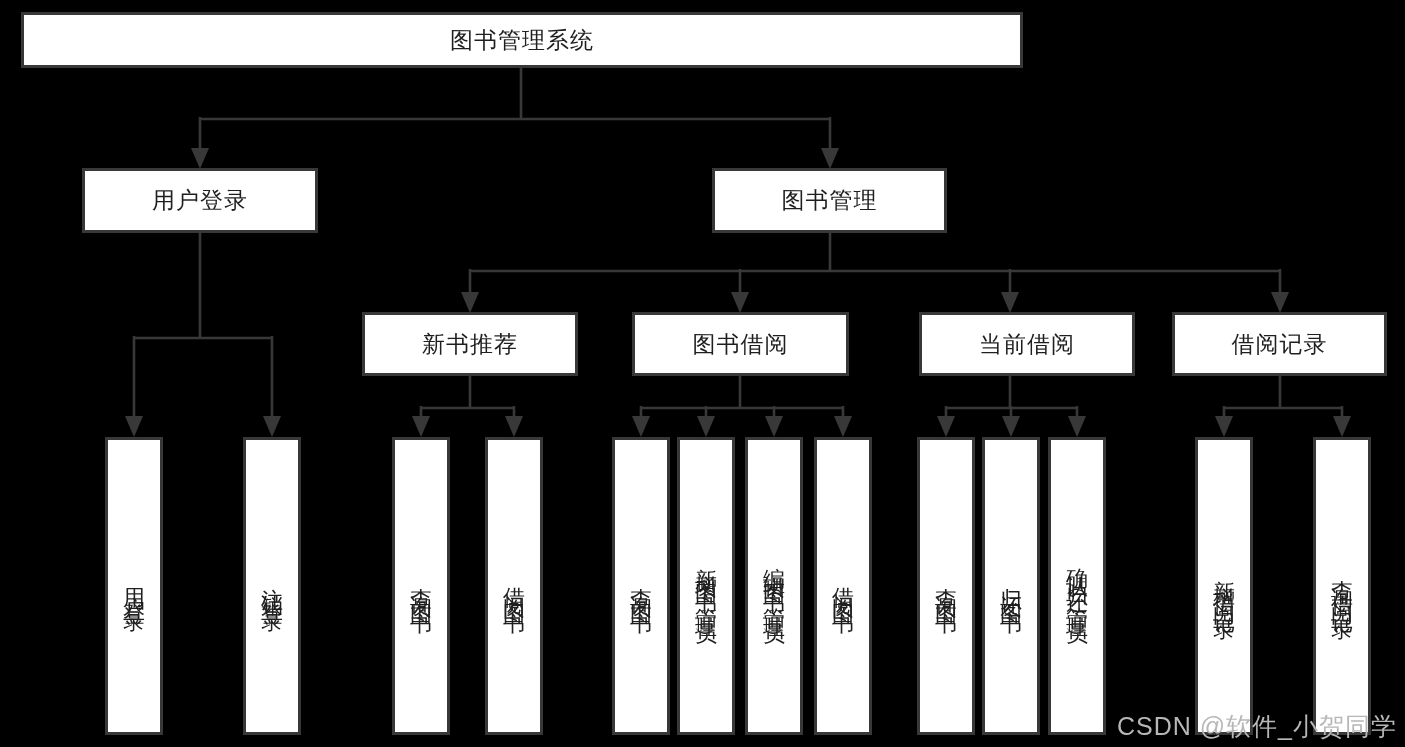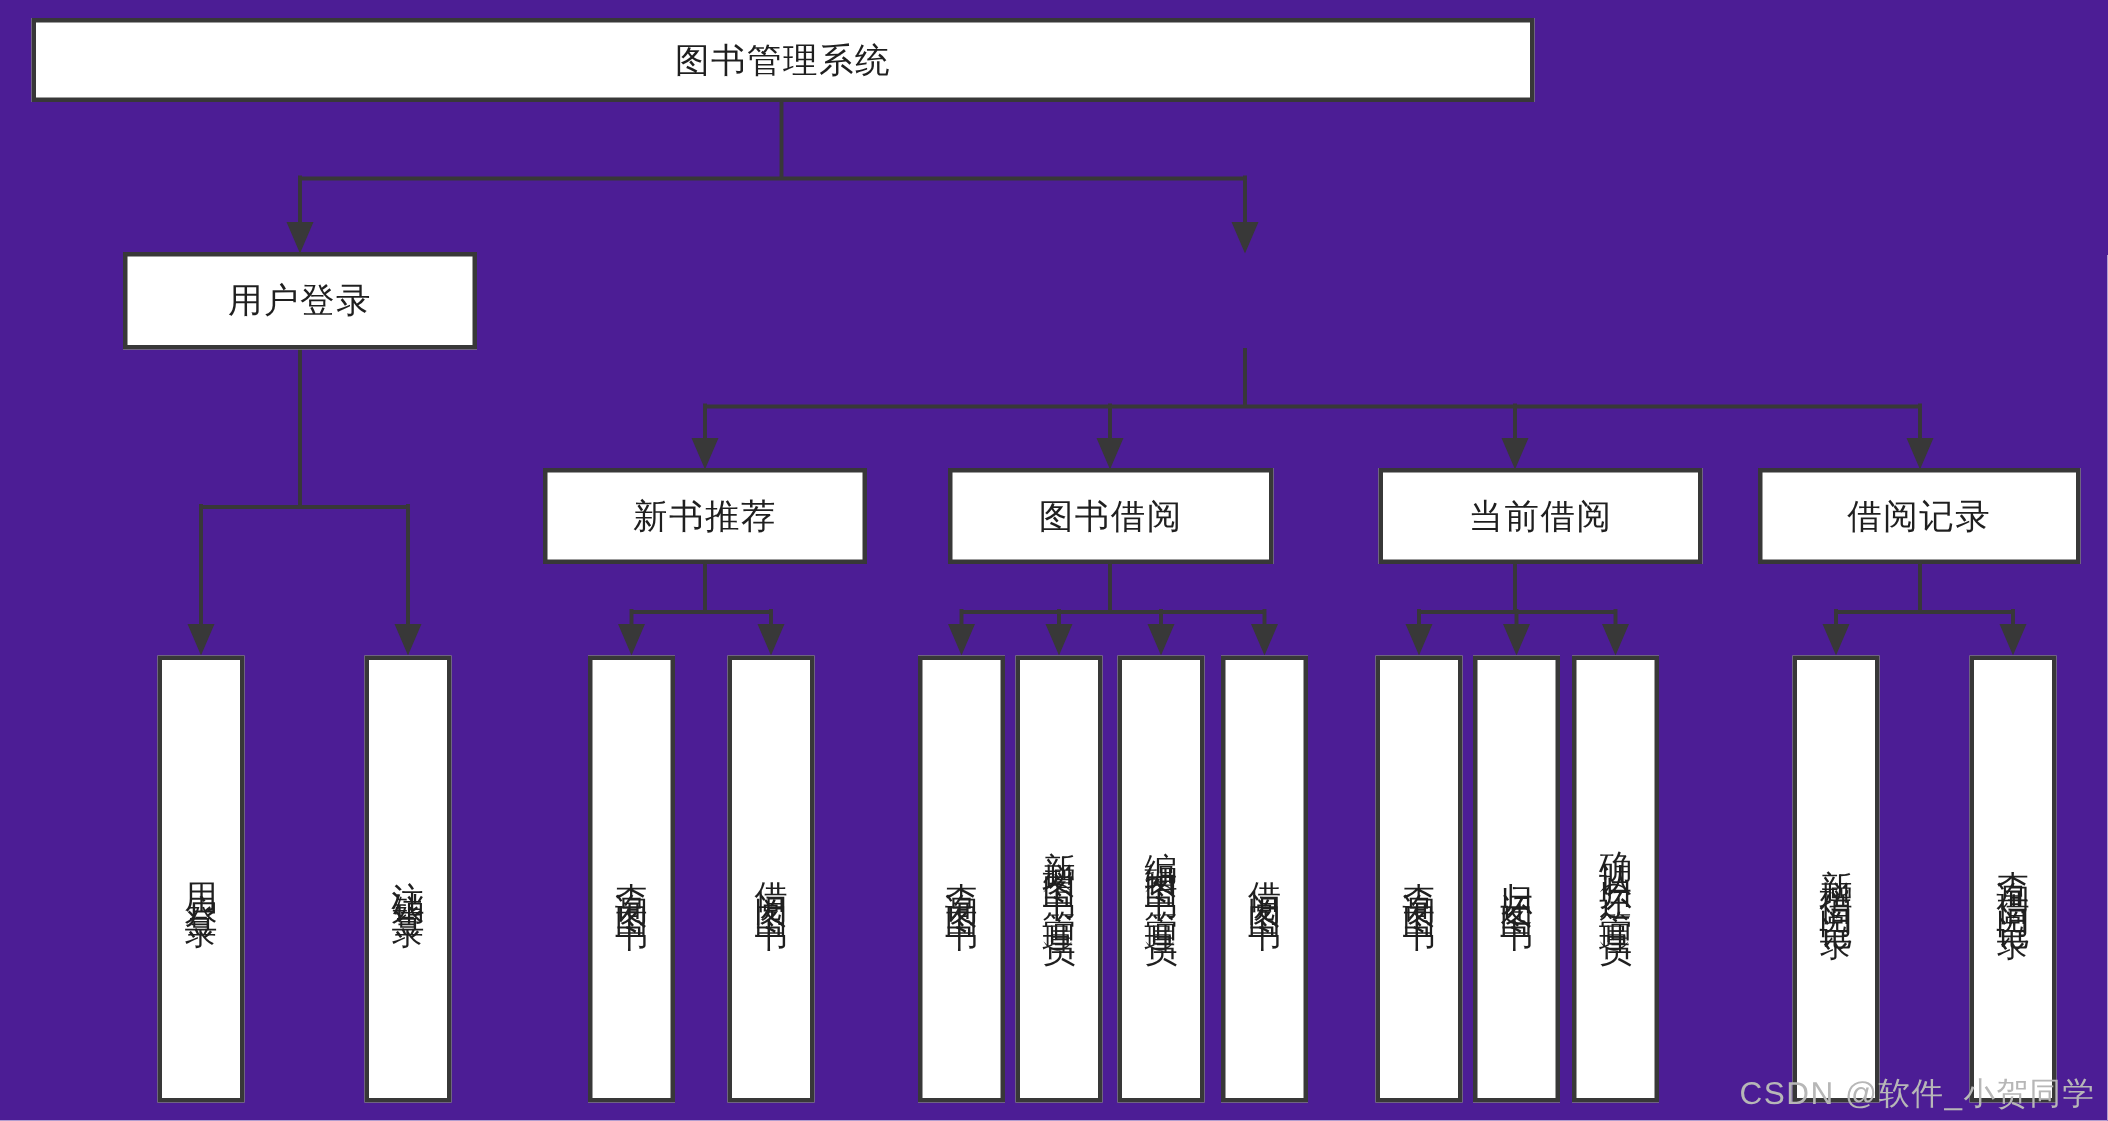--- a/index.html
+++ b/index.html
@@ -5,21 +5,21 @@
   html, body {
     margin: 0;
     padding: 0;
     background: #ffffff;
     font-family: "Liberation Sans", "DejaVu Sans", sans-serif;
   }
   #canvas {
     position: relative;
     width: 1405px;
     height: 747px;
-    background: #4c1d95;
+    background: #000000;
     overflow: hidden;
   }
   #edges {
     position: absolute;
     left: 0; top: 0;
     width: 1405px; height: 747px;
   }
   #edges path.l {
     stroke: #383838;
     stroke-width: 2.6;
@@ -48,21 +48,21 @@
     writing-mode: vertical-rl;
     text-orientation: mixed;
     font-size: 22px;
     letter-spacing: 8px;
     line-height: 1;
   }
   #watermark {
     position: absolute;
     right: 8px;
     bottom: 4px;
-    font-size: 21px;
+    font-size: 25px;
     color: #b7b7b7;
     letter-spacing: 1px;
     white-space: nowrap;
   }
 </style>
 </head>
 <body>
 
 <div id="canvas">
 
@@ -93,20 +93,21 @@
     </g>
     <g>
       <path class="l" d="M1280 375 L1280 408 M1224 408 L1342 408 M1224 406 L1224 417 M1342 406 L1342 417"></path>
       <path class="t" d="M1215 416 L1233 416 L1224 437 Z M1333 416 L1351 416 L1342 437 Z"></path>
     </g>
   </svg>
 
   <div class="node h" style="left:21px; top:12px; width:1002px; height:56px;">图书管理系统</div>
 
   <div class="node h" style="left:82px; top:168px; width:236px; height:65px;">用户登录</div>
+  <div class="node h" style="left:712px; top:168px; width:235px; height:65px;">图书管理</div>
 
   <div class="node h" style="left:362px; top:312px; width:216px; height:64px;text-align:center;">新书推荐</div>
   <div class="node h" style="left:632px; top:312px; width:217px; height:64px;">图书借阅</div>
   <div class="node h" style="left:902px; top:312px; width:216px; height:64px;margin-left:17px;">当前借阅</div>
   <div class="node h" style="left:1172px; top:312px; width:215px; height:64px;">借阅记录</div>
 
   <div class="node v" style="left:105px; top:437px; width:58px; height:298px;">用户登录</div>
   <div class="node v" style="left:243px; top:437px; width:58px; height:298px;">注销登录</div>
 
   <div class="node v" style="left:392px; top:437px; width:58px; height:298px;">查询图书</div>

